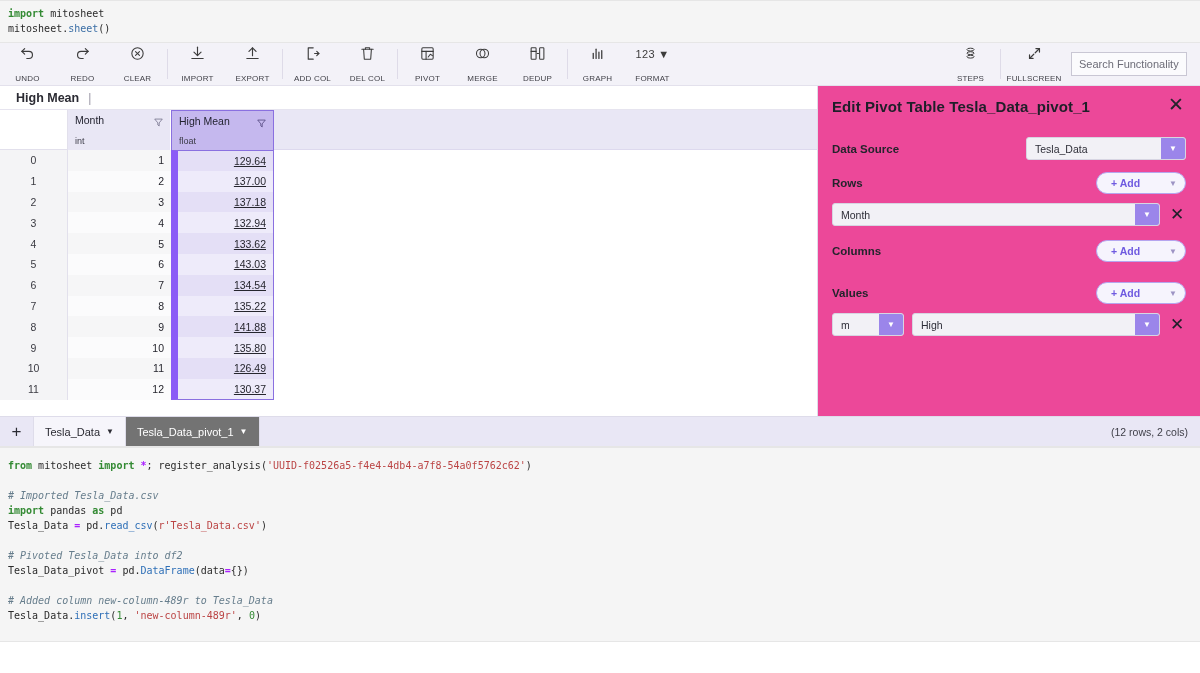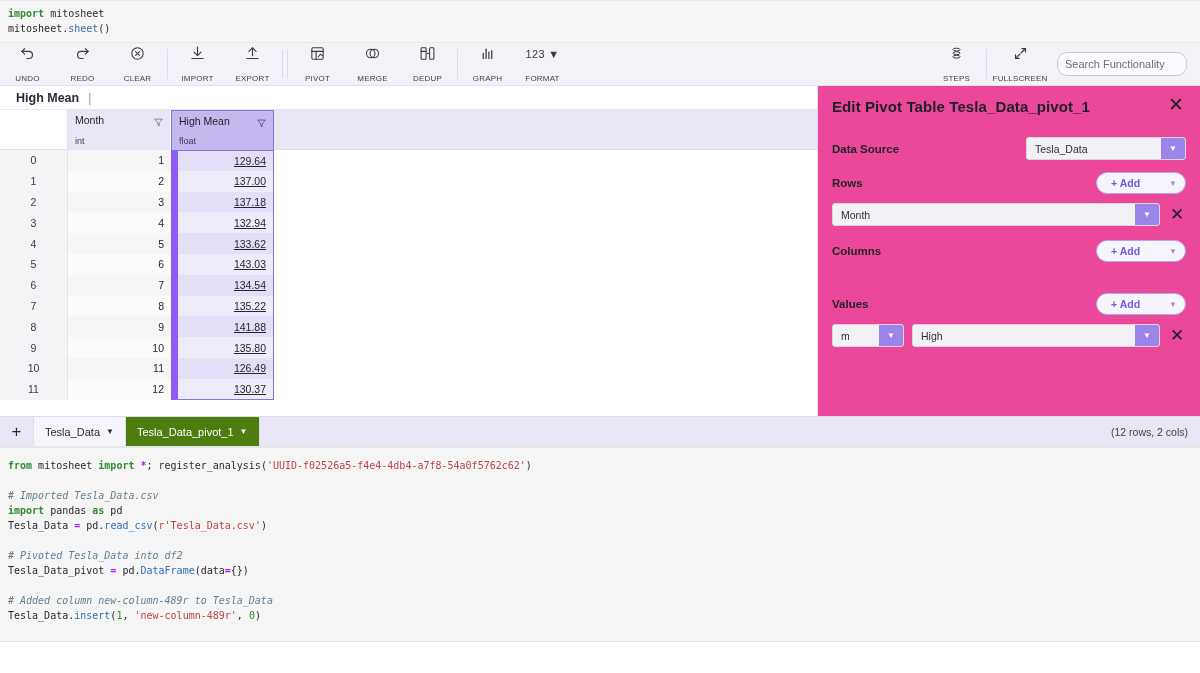--- a/index.html
+++ b/index.html
@@ -66,23 +66,23 @@
   .tb-item .ico {
     height: 17px; display: flex; align-items: center; justify-content: center;
     color: #3c3c3c;
   }
   .tb-item .lbl {
     font-size: 8px; letter-spacing: .2px; color: #3f3f46;
     font-family: "Liberation Sans", sans-serif;
   }
   .tb-spacer { flex: 1 1 auto; }
   .search-box {
-    width: 130px; height: 24px;
+    width: 116px; height: 24px;
     border: 1px solid #c9c7d4;
-    border-radius: 10px;
+    border-radius: 0;
     background: #fbfbfd;
     font-size: 11px;
     color: #575761;
     padding: 0 7px;
     margin-right: 13px; margin-left: 6px;
     font-family: "Liberation Sans", sans-serif;
     outline: none;
   }
   .search-box::placeholder { color: #6d6d78; }
   .fmt-num { font-size: 11px; color: #3f3f46; letter-spacing: .3px; }
@@ -242,21 +242,21 @@
     border-right: 1px solid #dedcea;
   }
   .tab {
     display: flex; align-items: center; gap: 6px;
     padding: 0 11px;
     font-size: 11px; color: #2b2b33;
     cursor: pointer;
     background: #f6f5fb;
     border-right: 1px solid #dedcea;
   }
-  .tab.active { background: #4d7c0f; color: #ffffff; }
+  .tab.active { background: #737373; color: #ffffff; }
   .tab .chev { font-size: 8px; }
   .tab-spacer { flex: 1 1 auto; }
   .tab-info {
     display: flex; align-items: center; padding: 0 12px;
     font-size: 10.5px; color: #3f3f48;
   }
 </style>
 </head>
 <body>
 
@@ -318,20 +318,42 @@
               <polyline points="7 9 12 4 17 9"></polyline>
               <line x1="4" y1="19" x2="20" y2="19"></line>
             </svg>
         </span>
         <span class="lbl">EXPORT</span>
       </div>
     </div>
 
     <div class="tb-sep"></div>
 
+    <div class="tb-group">
+      <div class="tb-item">
+        <span class="ico">
+          <svg width="17" height="17" viewBox="0 0 24 24" fill="none" stroke="#3c3c3c" stroke-width="1.6" stroke-linecap="round" stroke-linejoin="round">
+              <path d="M13 4H6v16h7"></path>
+              <line x1="15" y1="12" x2="21" y2="12"></line>
+              <polyline points="18 9 21 12 18 15"></polyline>
+            </svg>
+        </span>
+        <span class="lbl">ADD COL</span>
+      </div>
+      <div class="tb-item">
+        <span class="ico">
+          <svg width="17" height="17" viewBox="0 0 24 24" fill="none" stroke="#3c3c3c" stroke-width="1.5" stroke-linecap="round" stroke-linejoin="round">
+              <polyline points="4 6 20 6"></polyline>
+              <path d="M9 6V4h6v2"></path>
+              <path d="M6.5 6l1 14h9l1-14"></path>
+            </svg>
+        </span>
+        <span class="lbl">DEL COL</span>
+      </div>
+    </div>
 
     <div class="tb-sep"></div>
 
     <div class="tb-group">
       <div class="tb-item">
         <span class="ico">
           <svg width="17" height="17" viewBox="0 0 24 24" fill="none" stroke="#3c3c3c" stroke-width="1.5" stroke-linecap="round" stroke-linejoin="round">
               <rect x="4" y="4" width="16" height="16" rx="1.5"></rect>
               <line x1="4" y1="9" x2="20" y2="9"></line>
               <line x1="10" y1="9" x2="10" y2="20"></line>
@@ -553,21 +575,21 @@
       </div>
 
       <div class="field-row">
         <div class="select row">
           <span class="val">Month</span>
           <span class="arrow">▼</span>
         </div>
         <span class="x-btn">✕</span>
       </div>
 
-      <div class="tp-row" style="margin-bottom:31px">
+      <div class="tp-row" style="margin-bottom:20px">
         <span class="tp-label">Columns</span>
         <div class="add-btn">
           <span class="t">+ Add</span>
           <span class="a">▼</span>
         </div>
       </div>
 
       <div class="tp-row" style="margin-bottom:9px">
         <span class="tp-label">Values</span>
         <div class="add-btn">

